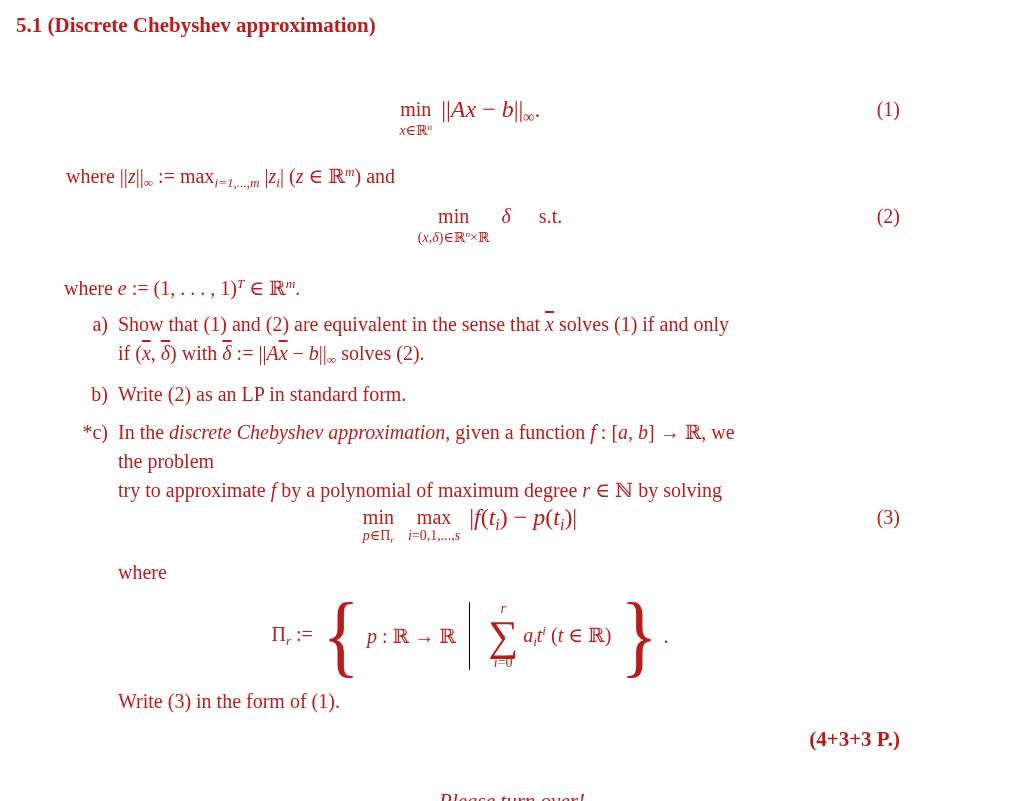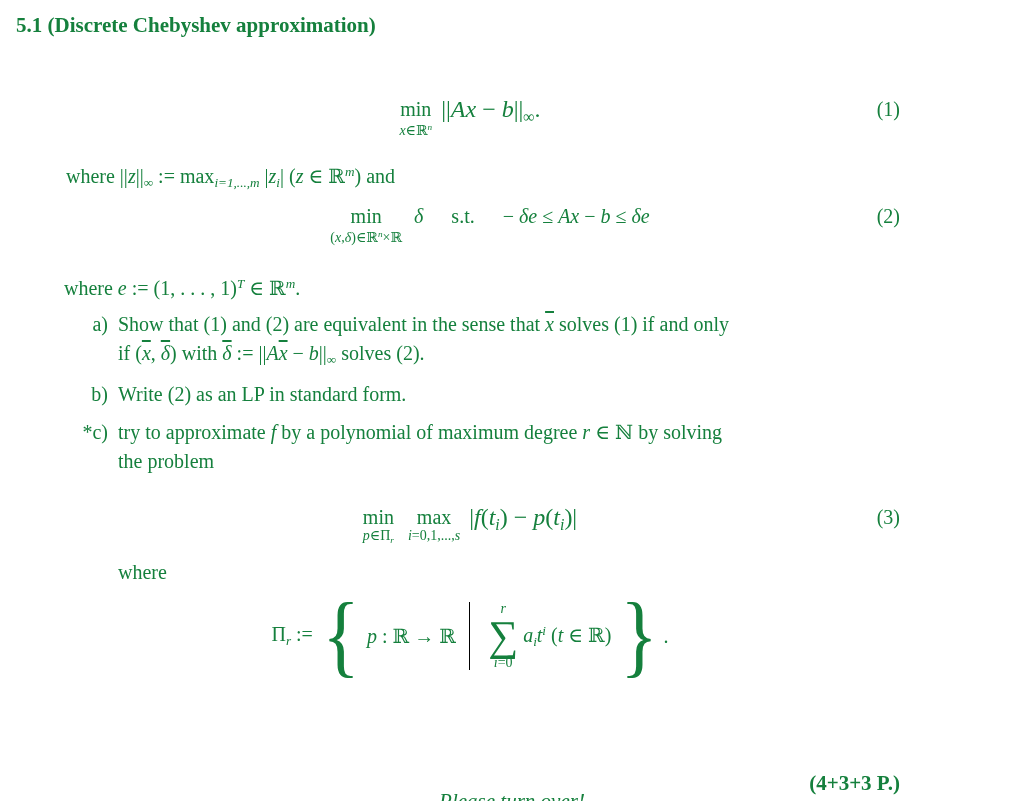--- a/index.html
+++ b/index.html
@@ -1,20 +1,20 @@
 <!DOCTYPE html>
 <html><head>
 <meta charset="utf-8">
 <style>
   html,body{margin:0;padding:0;background:#ffffff;}
   #page{
     position:relative;
     width:1024px;height:801px;
     background:#ffffff;
-    color:#15803d;
+    color:#b91c1c;
     overflow:hidden;
     font-family:"Liberation Serif","DejaVu Serif","DejaVu Sans",serif;
     font-size:20px;
   }
   .abs{position:absolute;}
   .heading{font-weight:bold;font-size:21px;}
   .para{line-height:29px;}
   
   .tk-i{font-style:italic;}
   .tk-iov{font-style:italic;text-decoration:overline;}
@@ -74,21 +74,20 @@
   <div class="abs para" style="left:66px;top:157px;width:850px;"><span>where </span><span>||</span><span class="tk-i">z</span><span>||</span><span class="tk-sub">∞</span><span> := max</span><span class="tk-isub">i=1,...,m</span><span> |</span><span class="tk-i">z</span><span class="tk-isub">i</span><span>| (</span><span class="tk-i">z</span><span> ∈ ℝ</span><span class="tk-isup">m</span><span>) and</span></div>
 
   <div class="abs eq" style="top:204px;">
     <span class="shift" style="left:20px;">
       <span class="opstack">
         <span class="op">min</span>
         <span class="limits"><span>(</span><span class="tk-i">x</span><span>,</span><span class="tk-i">δ</span><span>)∈ℝ</span><span class="tk-isup">n</span><span>×ℝ</span></span>
       </span>
       <span class="objective"><span class="tk-i">δ</span></span>
       <span class="stxt">s.t.</span>
-      <span class="constraint"><span>− </span><span class="tk-i">δ</span><span class="tk-i">e</span><span> ≤ </span><span class="tk-i">Ax</span><span> − </span><span class="tk-i">b</span><span> ≤ </span><span class="tk-i">δ</span><span class="tk-i">e</span></span>
     </span>
     <span class="eqtag">(2)</span>
   </div>
 
   <div class="abs para" style="left:64px;top:269px;width:850px;"><span>where </span><span class="tk-i">e</span><span> := (1, . . . , 1)</span><span class="tk-isup">T</span><span> ∈ ℝ</span><span class="tk-isup">m</span><span>.</span></div>
 
   <div class="abs item" style="left:74px;top:310px;width:840px;">
     <div class="lbl">a)</div>
     <div class="txt">
       <div><span>Show that (1) and (2) are equivalent in the sense that </span><span class="tk-iov">x</span><span> solves (1) if and only</span></div>
@@ -99,22 +98,23 @@
   <div class="abs item" style="left:74px;top:380px;width:840px;">
     <div class="lbl">b)</div>
     <div class="txt">
       <div><span>Write (2) as an LP in standard form.</span></div>
     </div>
   </div>
 
   <div class="abs item" style="left:74px;top:418px;width:840px;">
     <div class="lbl">*c)</div>
     <div class="txt">
+      <div><span>In the </span><span class="tk-i">discrete Chebyshev approximation</span><span>, given a function </span><span class="tk-i">f</span><span> : [</span><span class="tk-i">a, b</span><span>] → ℝ, we</span></div>
+      <div><span>the problem</span></div>
       <div><span>try to approximate </span><span class="tk-i">f</span><span> by a polynomial of maximum degree </span><span class="tk-i">r</span><span> ∈ ℕ by solving</span></div>
-      <div><span>the problem</span></div>
     </div>
   </div>
 
   <div class="abs eq" style="top:505px;">
     <span class="shift">
       <span class="opstack">
         <span class="op">min</span>
         <span class="limits"><span class="tk-i">p</span><span>∈Π</span><span class="tk-isub">r</span></span>
       </span>
       <span class="opgap"></span>
@@ -139,18 +139,19 @@
         <span class="s-top">r</span>
         <span class="s-sig">∑</span>
         <span class="s-bot"><span class="tk-i">i</span><span>=0</span></span>
       </span>
       <span class="seg"><span class="tk-i">a</span><span class="tk-isub">i</span><span class="tk-i">t</span><span class="tk-isup">i</span><span> (</span><span class="tk-i">t</span><span> ∈ ℝ)</span></span>
     </span>
     <span class="brace close">}</span>
     <span class="seg">.</span>
   </div>
 
+  <div class="abs para" style="left:118px;top:687px;"><span>Write (3) in the form of (1).</span></div>
 
-  <div class="abs points" style="top:727px;margin-top:44px;">(4+3+3 P.)</div>
+  <div class="abs points" style="top:727px;">(4+3+3 P.)</div>
 
   <div class="abs footer" style="top:789px;">Please turn over!</div>
 
 </div>
 
 </body></html>

